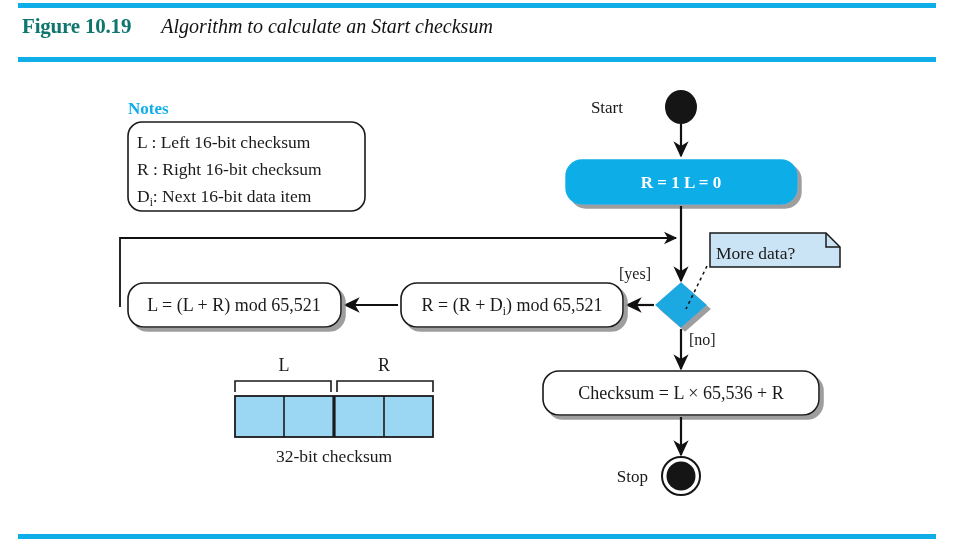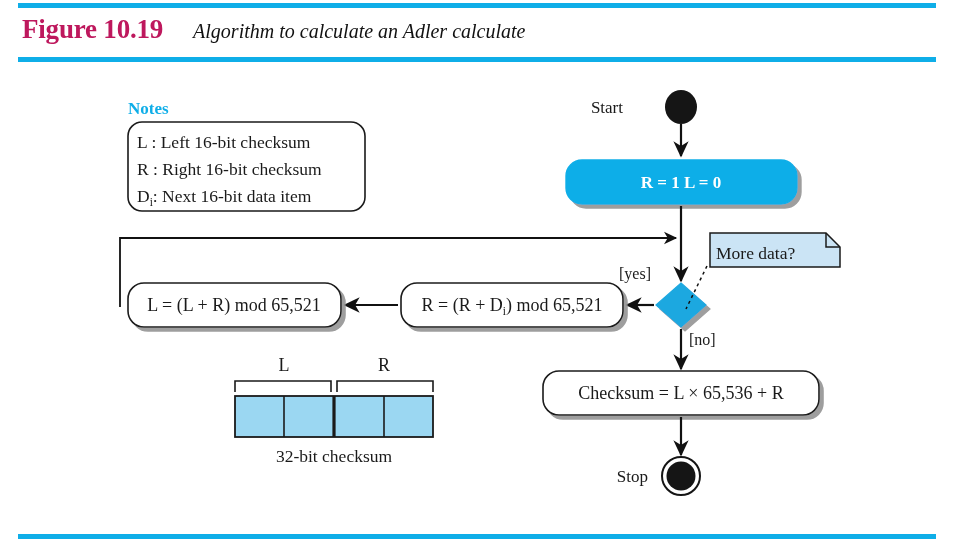--- a/index.html
+++ b/index.html
@@ -35,23 +35,23 @@
   #fig-header {
     position: absolute;
     left: 22px;
     top: 14px;
     height: 34px;
     display: flex;
     align-items: baseline;
     white-space: nowrap;
   }
   #fig-label {
-    font-size: 27px;
+    font-size: 21px;
     font-weight: bold;
-    color: #be185d;
+    color: #0f766e;
     letter-spacing: -0.2px;
   }
   #fig-caption {
     font-size: 20px;
     font-style: italic;
     color: #111111;
     margin-left: 30px;
   }
 
   
@@ -84,21 +84,21 @@
 <body>
 
 <div id="page">
 
   <div class="rule" id="rule-top"></div>
   <div class="rule" id="rule-mid"></div>
   <div class="rule" id="rule-bottom"></div>
 
   <div id="fig-header">
     <span id="fig-label">Figure 10.19</span>
-    <span id="fig-caption">Algorithm to calculate an Adler calculate</span>
+    <span id="fig-caption">Algorithm to calculate an Start checksum</span>
   </div>
 
   <svg id="diagram" width="954" height="549" viewBox="0 0 954 549">
     <defs>
       <marker id="arrow" viewBox="0 0 12 12" refX="10" refY="6" markerWidth="8" markerHeight="8" orient="auto-start-reverse">
         <path d="M0,0.8 L11,6 L0,11.2 L3.1,6 Z" fill="#111111"></path>
       </marker>
       <filter id="drop" x="-30%" y="-30%" width="180%" height="200%">
         <feOffset in="SourceAlpha" dx="4" dy="4" result="off"></feOffset>
         <feFlood flood-color="#8d8d8d" flood-opacity="0.85" result="col"></feFlood>

